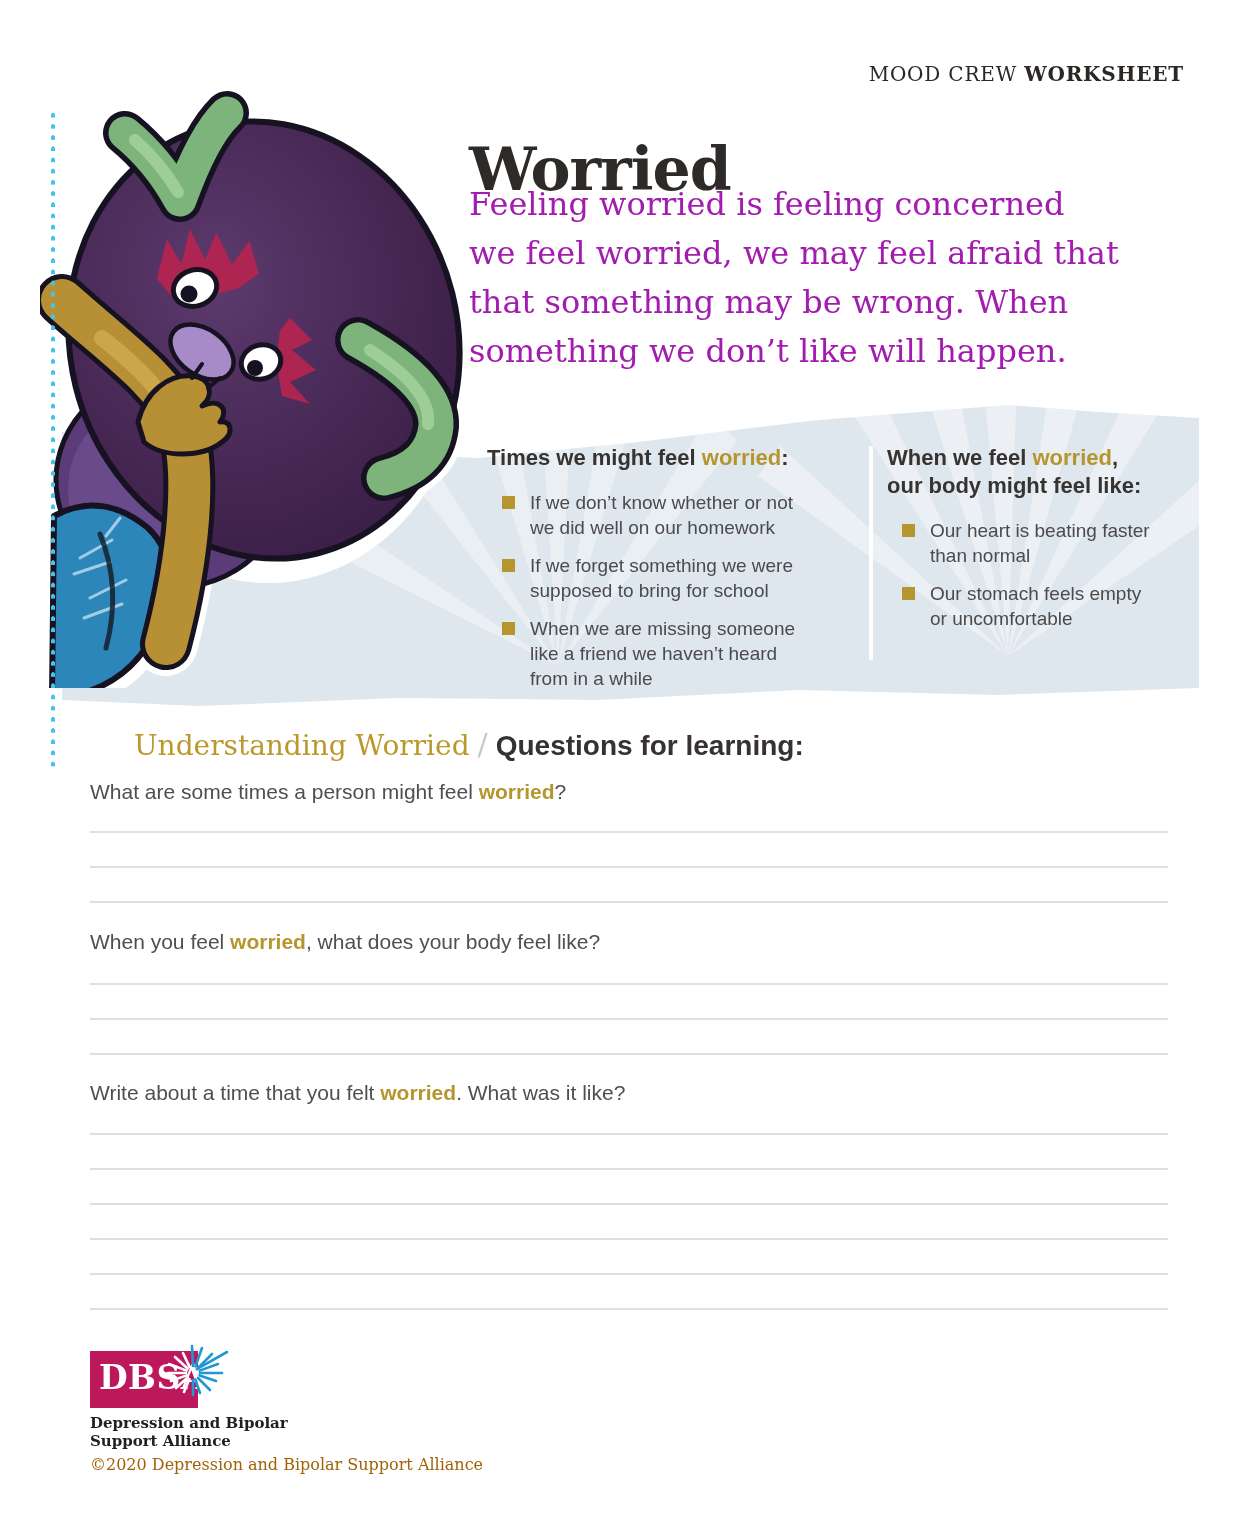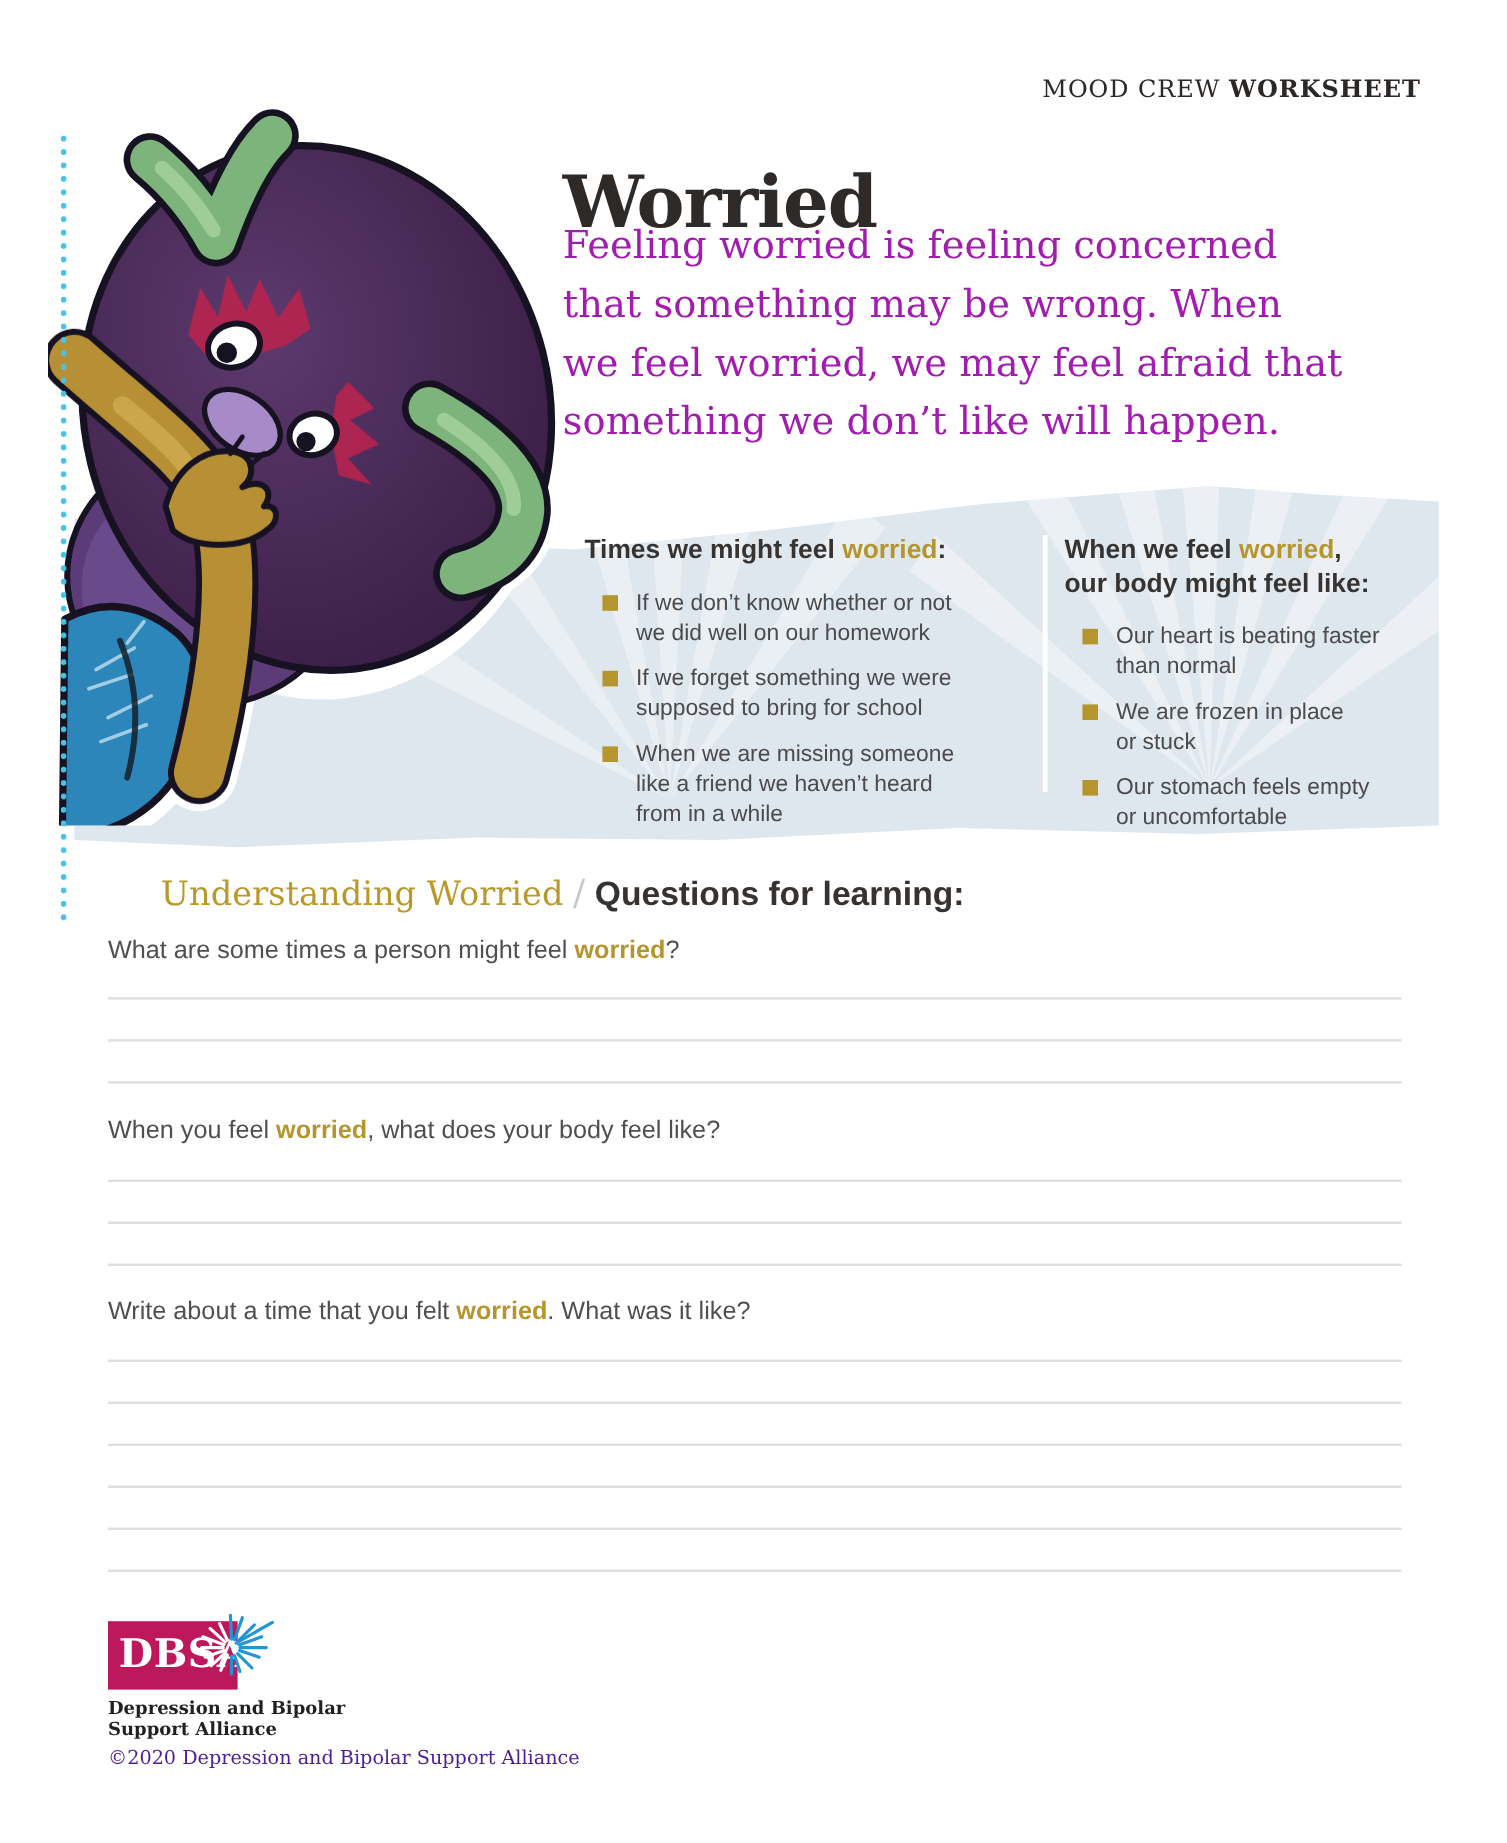--- a/index.html
+++ b/index.html
@@ -49,38 +49,38 @@
   .rule{height:2px;background:#dfdfdf;margin-bottom:33px;}
 
   
   .logo-box{position:absolute;left:90px;top:1351px;width:108px;height:57px;background:#be185d;}
   .logo-text{position:absolute;left:9px;top:7px;font-family:"DejaVu Serif",serif;
              font-weight:700;font-size:33px;color:#ffffff;letter-spacing:.5px;}
   .starburst{position:absolute;left:152px;top:1340px;}
   .org{position:absolute;left:90px;top:1414px;font-family:"DejaVu Serif",serif;font-weight:700;
        font-size:15px;line-height:18px;color:#221f20;}
   .copyright{position:absolute;left:90px;top:1455px;font-family:"DejaVu Serif",serif;
-             font-size:16px;color:#4c1d95;}
+             font-size:16px;color:#a16207;}
 </style>
 </head>
 <body>
 
 <div class="page">
 
   <div class="masthead">
     <span>MOOD CREW</span><span> </span><span class="bold">WORKSHEET</span>
   </div>
 
   <div class="dots"></div>
 
   <h1 class="title">Worried</h1>
   <div class="intro">
     <div>Feeling worried is feeling concerned</div>
+    <div>we feel worried, we may feel afraid that</div>
     <div>that something may be wrong. When</div>
-    <div>we feel worried, we may feel afraid that</div>
     <div>something we don’t like will happen.</div>
   </div>
 
   <svg class="panel-svg" width="1144" height="314" viewBox="0 0 1144 314">
     <defs>
       <clipPath id="panelClip">
         <polygon points="4,34 240,52 420,60 580,44 760,22 950,7 1040,14 1141,20 1141,290 940,297 740,292 540,302 340,300 140,308 4,302"></polygon>
       </clipPath>
     </defs>
     <polygon points="4,34 240,52 420,60 580,44 760,22 950,7 1040,14 1141,20 1141,290 940,297 740,292 540,302 340,300 140,308 4,302" fill="#dfe7ee"></polygon>
@@ -197,24 +197,20 @@
 
   <div class="col col-right">
     <h3><span>When we feel </span><span class="em">worried</span><span>,</span><br><span>our body might feel like:</span></h3>
     <ul>
       <li>
           <span class="sq"></span>
           <span><span>Our heart is beating faster</span><br><span>than normal</span></span>
         </li>
       <li>
           <span class="sq"></span>
-          <span><span>We are frozen in place</span><br><span>or stuck</span></span>
-        </li>
-      <li>
-          <span class="sq"></span>
           <span><span>Our stomach feels empty</span><br><span>or uncomfortable</span></span>
         </li>
     </ul>
   </div>
 
   <div class="sec-head">
     <span class="sh-gold">Understanding Worried</span><span class="sh-sep">/</span><span class="sh-dark">Questions for learning:</span>
   </div>
 
   <div class="question" style="top:780px"><span>What are some times a person might feel </span><span class="em">worried</span><span>?</span></div>

